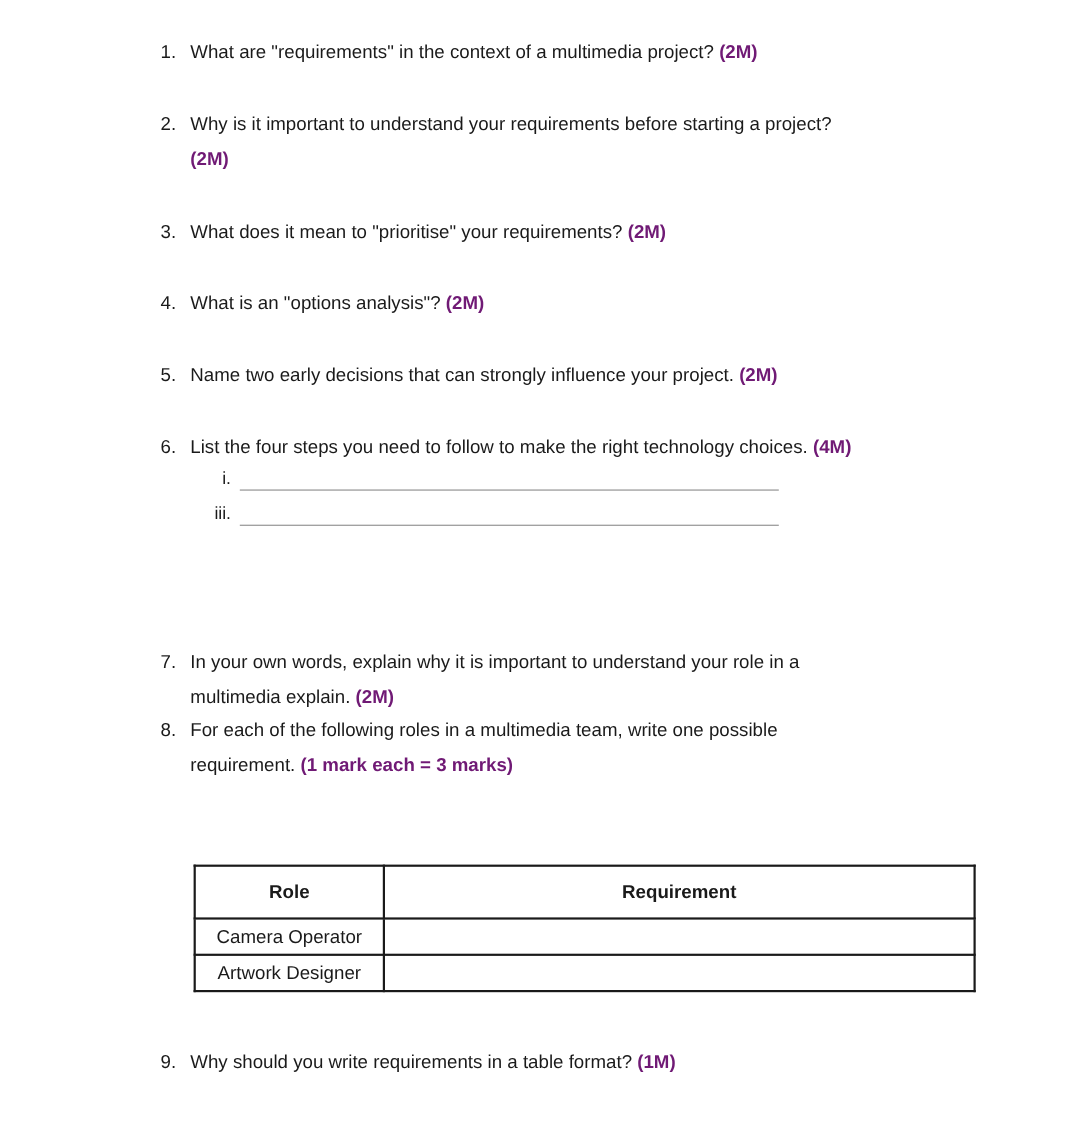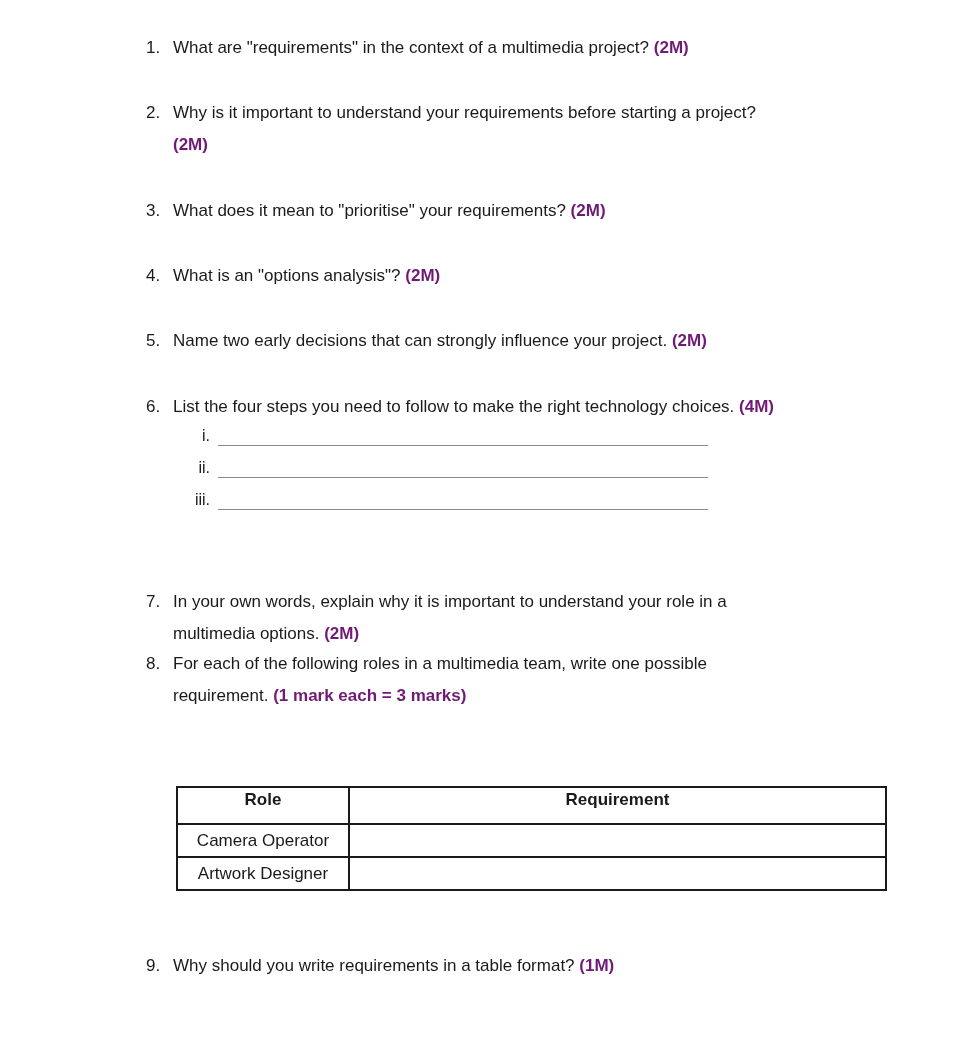--- a/index.html
+++ b/index.html
@@ -21,21 +21,21 @@
   b { font-weight: normal; }
   .steps { position: absolute; left: 180px; top: 425px; width: 540px; }
   .step { position: relative; height: 32px; }
   .step .rn { position: absolute; right: 510px; top: 2px; font-size: 16px; text-align: right; }
   .step .line { position: absolute; left: 38px; right: 12px; top: 20px; border-bottom: 1.5px solid #8a8a8a; }
   table.req {
     position: absolute; left: 176px; top: 786px; width: 711px;
     border-collapse: collapse; font-size: 17px;
   }
   table.req th, table.req td { border: 2px solid #1a1a1a; text-align: center; padding: 0; }
-  table.req th { height: 33px; font-weight: bold; vertical-align: top; padding-top: 2px; }
+  table.req th { height: 33px; font-weight: bold; vertical-align: top; padding-top: 13px; }
   table.req td { height: 31px; }
   table.req td:first-child, table.req th:first-child { width: 170px; }
 </style>
 </head>
 <body>
 
 <div class="topcut">— — —</div>
 
 <div class="q" style="top:32px">
   <span class="num">1.</span><span>What are "</span><b>requirements</b><span>" in the context of a multimedia  project? </span><span class="mark">(2M)</span>
@@ -61,32 +61,28 @@
 <div class="q" style="top:391px">
   <span class="num">6.</span><span>List the </span><b>four</b><span> steps you need to follow to make the right technology choices. </span><span class="mark">(4M)</span>
 </div>
 
 <div class="steps">
   <div class="step">
     <span class="rn">i.</span>
     <span class="line"></span>
   </div>
   <div class="step">
-    <span class="rn">ii.</span>
-    <span class="line"></span>
-  </div>
-  <div class="step">
     <span class="rn">iii.</span>
     <span class="line"></span>
   </div>
 </div>
 
 <div class="q" style="top:586px">
   <span class="num">7.</span><span>In your own words, </span><b>explain</b><span> why it is important  to understand your role in a</span>
-  <span class="cont"><span>multimedia  options. </span><span class="mark">(2M)</span></span>
+  <span class="cont"><span>multimedia  explain. </span><span class="mark">(2M)</span></span>
 </div>
 
 <div class="q" style="top:648px">
   <span class="num">8.</span><span>For each of the following roles in a multimedia  team,  write one possible</span>
   <span class="cont"><span>requirement.  </span><span class="mark">(1 mark each = 3 marks)</span></span>
 </div>
 
 <table class="req">
   <thead>
     <tr>

